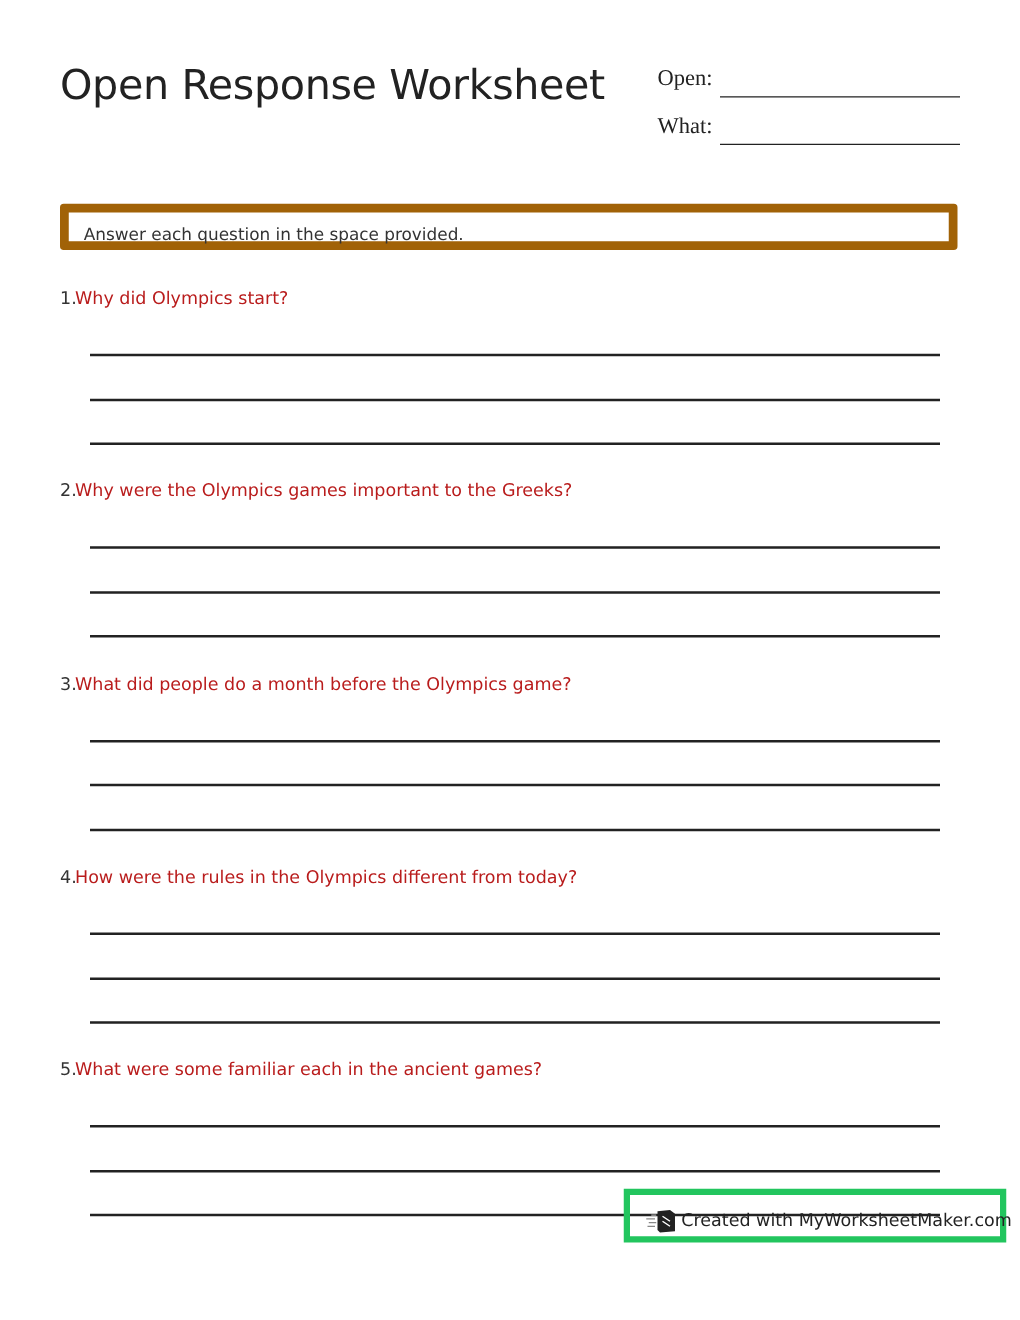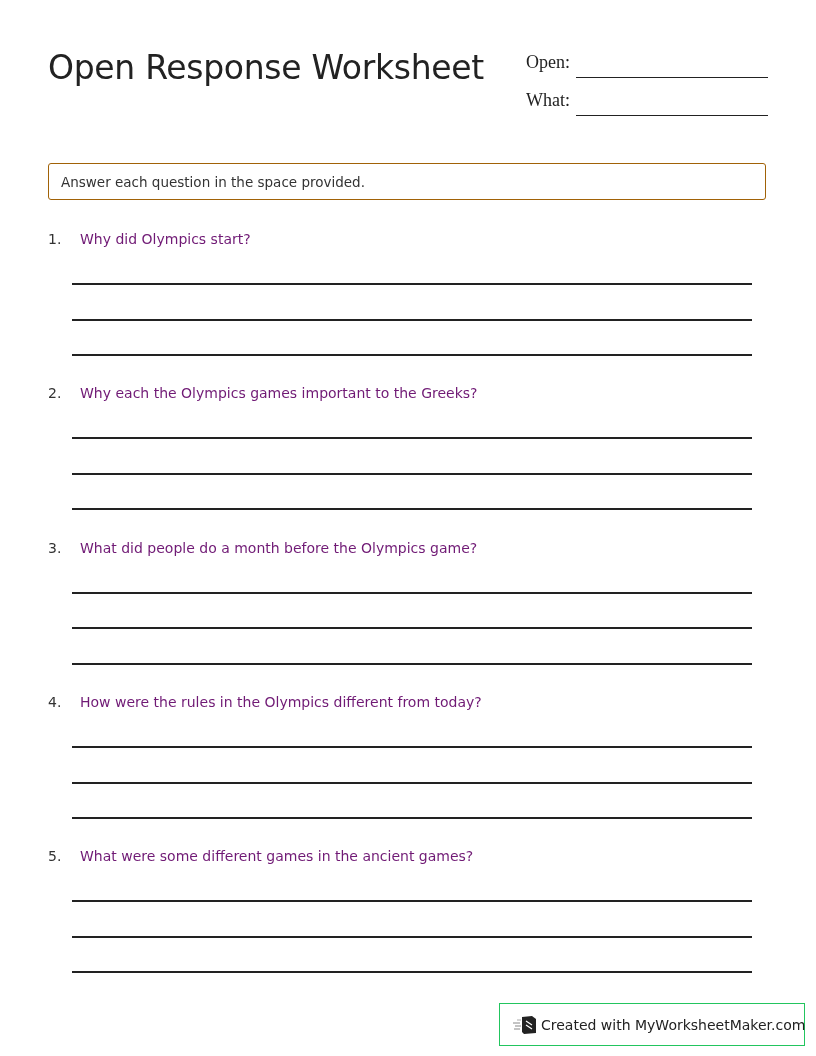--- a/index.html
+++ b/index.html
@@ -1,27 +1,27 @@
 <!DOCTYPE html>
 <html><head>
 <meta charset="utf-8">
 <style>
   html, body { margin: 0; padding: 0; background: #ffffff; }
   body { width: 816px; height: 1056px; position: relative; overflow: hidden; font-family: "DejaVu Sans", sans-serif; color: #333; }
   .title { position: absolute; left: 48px; top: 48px; font-size: 33px; font-weight: normal; color: #222; letter-spacing: -0.3px; font-family: "DejaVu Sans", sans-serif; text-align: right; }
   .field { position: absolute; font-family: "Liberation Serif", serif; font-size: 18px; color: #222; }
   .field .lbl { position: absolute; right: 246px; top: 0; white-space: nowrap; }
   .field .line { position: absolute; left: 576px; width: 192px; height: 1px; background: #222; }
-  .instructions { position: absolute; left: 48px; top: 163px; width: 718px; height: 37px; border: 1px solid #a16207; border-radius: 3px; box-sizing: border-box; }
+  .instructions { position: absolute; left: 48px; top: 163px; width: 718px; height: 37px; border: 7px solid #a16207; border-radius: 3px; box-sizing: border-box; }
   .instructions span { position: absolute; left: 12px; top: 10px; font-size: 13.5px; color: #333; }
   .question { position: absolute; left: 48px; width: 720px; }
   .q-num { position: absolute; left: 0; top: 0; font-size: 14px; color: #333; }
-  .q-text { position: absolute; left: 32px; top: 0; font-size: 14px; color: #701a75; white-space: nowrap; }
+  .q-text { position: absolute; left: 12px; top: 0; font-size: 14px; color: #b91c1c; white-space: nowrap; }
   .ans-line { position: absolute; left: 24px; width: 680px; height: 2px; background: #222; }
-  .footer { position: absolute; left: 499px; top: 1003px; width: 306px; height: 43px; border: 1px solid #22c55e; box-sizing: border-box; }
+  .footer { position: absolute; left: 499px; top: 951px; width: 306px; height: 43px; border: 5px solid #22c55e; box-sizing: border-box; }
   .footer .logo { position: absolute; left: 12px; top: 11px; width: 26px; height: 20px; }
   .footer span { position: absolute; left: 41px; top: 13px; font-size: 14px; color: #222; white-space: nowrap; }
 </style>
 </head>
 <body>
 
 <div class="title">Open Response Worksheet</div>
 
 <div class="field" style="left:0; top:52px; width:816px;">
   <span class="lbl">Open:</span>
@@ -40,21 +40,21 @@
 <div class="question" style="top:231px;">
   <span class="q-num">1.</span>
   <span class="q-text">Why did Olympics start?</span>
   <div class="ans-line" style="top:52px;"></div>
   <div class="ans-line" style="top:88px;"></div>
   <div class="ans-line" style="top:123px;"></div>
 </div>
 
 <div class="question" style="top:385px;">
   <span class="q-num">2.</span>
-  <span class="q-text">Why each the Olympics games important to the Greeks?</span>
+  <span class="q-text">Why were the Olympics games important to the Greeks?</span>
   <div class="ans-line" style="top:52px;"></div>
   <div class="ans-line" style="top:88px;"></div>
   <div class="ans-line" style="top:123px;"></div>
 </div>
 
 <div class="question" style="top:540px;">
   <span class="q-num">3.</span>
   <span class="q-text">What did people do a month before the Olympics game?</span>
   <div class="ans-line" style="top:52px;"></div>
   <div class="ans-line" style="top:87px;"></div>
@@ -64,21 +64,21 @@
 <div class="question" style="top:694px;">
   <span class="q-num">4.</span>
   <span class="q-text">How were the rules in the Olympics different from today?</span>
   <div class="ans-line" style="top:52px;"></div>
   <div class="ans-line" style="top:88px;"></div>
   <div class="ans-line" style="top:123px;"></div>
 </div>
 
 <div class="question" style="top:848px;">
   <span class="q-num">5.</span>
-  <span class="q-text">What were some different games in the ancient games?</span>
+  <span class="q-text">What were some familiar each in the ancient games?</span>
   <div class="ans-line" style="top:52px;"></div>
   <div class="ans-line" style="top:88px;"></div>
   <div class="ans-line" style="top:123px;"></div>
 </div>
 
 <div class="footer">
   <svg class="logo" viewBox="0 0 26 20">
     <line x1="1" y1="8" x2="8" y2="8" stroke="#888" stroke-width="1"></line>
     <line x1="3" y1="11" x2="9" y2="11" stroke="#888" stroke-width="1"></line>
     <line x1="2" y1="14" x2="8" y2="14" stroke="#888" stroke-width="1"></line>

